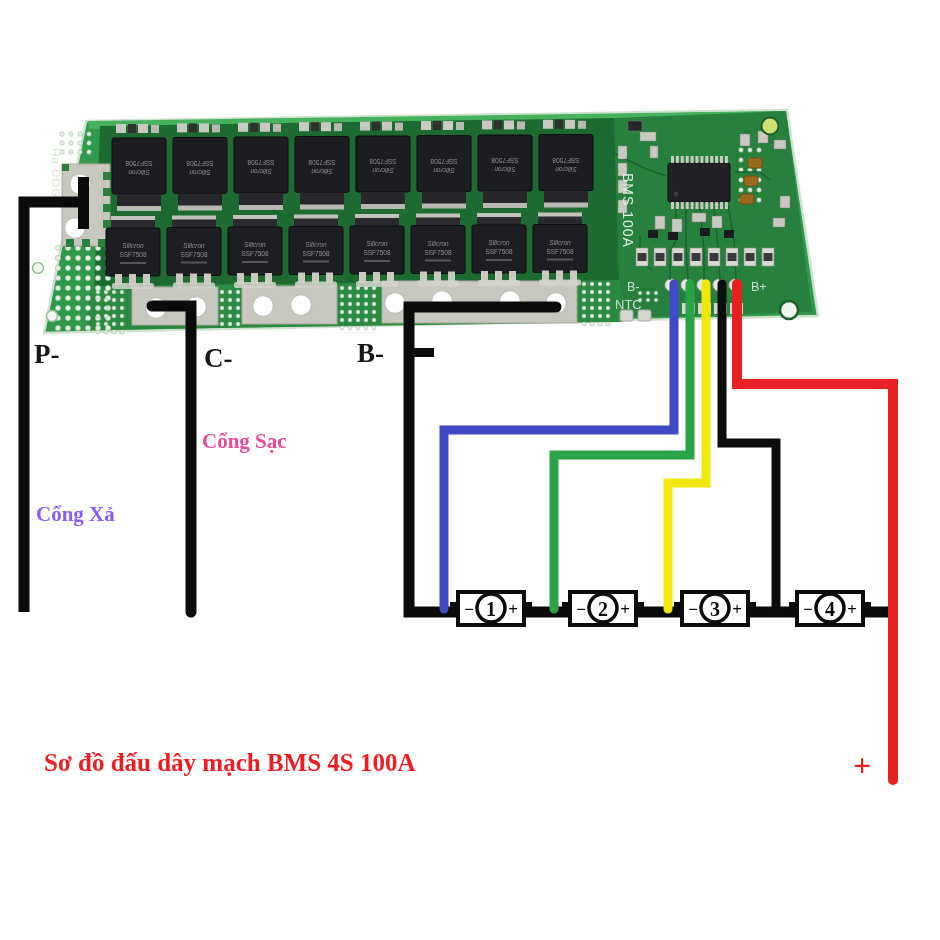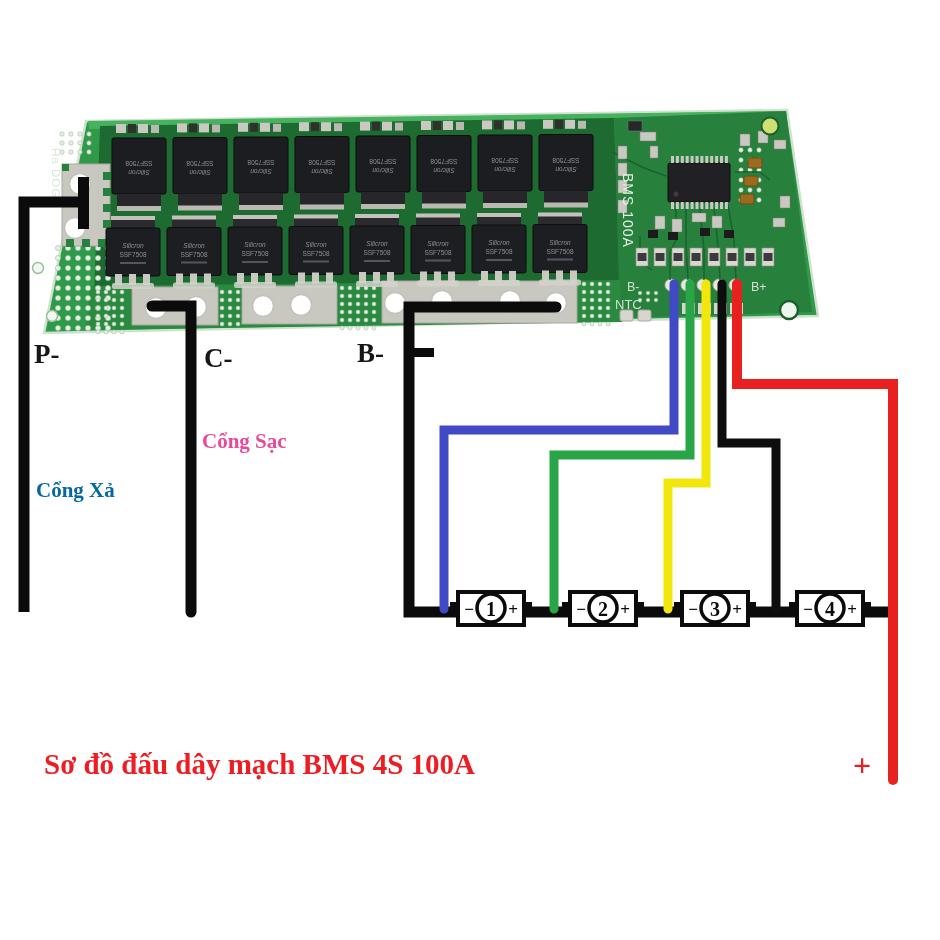--- a/index.html
+++ b/index.html
@@ -2,21 +2,21 @@
 <html><head>
 <meta charset="utf-8">
 <style>
   html,body{margin:0;padding:0;background:#ffffff;}
   #canvas{position:relative;width:940px;height:940px;background:#ffffff;overflow:hidden;
           font-family:"Liberation Serif", serif;}
   #board-svg{position:absolute;left:0;top:0;}
   .lbl{position:absolute;font-weight:bold;line-height:1;white-space:nowrap;}
   .port-lbl{font-size:27px;color:#161616;}
   .red-lbl{font-size:21px;}
-  #title-lbl{font-size:29px;font-family:Liberation Serif, serif;}
+  #title-lbl{font-size:25px;font-family:Liberation Serif, serif;}
   #plus-lbl{font-size:32px;}
   text{user-select:none;}
 </style>
 </head>
 <body>
 
 <div id="canvas">
 
 <svg id="board-svg" width="940" height="940" viewBox="0 0 940 940">
 
@@ -612,16 +612,16 @@
           <text x="830" y="615.5" text-anchor="middle" font-size="20" font-weight="bold" fill="#0b0b0b" font-family="Liberation Serif, serif">4</text>
           <text x="852" y="615" text-anchor="middle" font-size="17" font-weight="bold" fill="#0b0b0b" font-family="Liberation Serif, serif">+</text>
         </g>
       </g>
 </svg>
 
   <div class="lbl port-lbl" style="left:34px;top:341px;">P-</div>
   <div class="lbl port-lbl" style="left:204px;top:345px;">C-</div>
   <div class="lbl port-lbl" style="left:357px;top:340px;">B-</div>
   <div class="lbl red-lbl" style="left:202px;top:431px;color:#ec4899;">Cổng Sạc</div>
-  <div class="lbl red-lbl" style="left:36px;top:480px;color:#0369a1;">Cổng Xả</div>
+  <div class="lbl red-lbl" style="left:36px;top:504px;color:#8b5cf6;">Cổng Xả</div>
   <div class="lbl" id="title-lbl" style="left:44px;top:750px;color:#ee1d23;">Sơ đồ đấu dây mạch BMS 4S 100A</div>
   <div class="lbl" id="plus-lbl" style="left:853px;top:749px;color:#ee1d23;">+</div>
 </div>
 
 </body></html>

